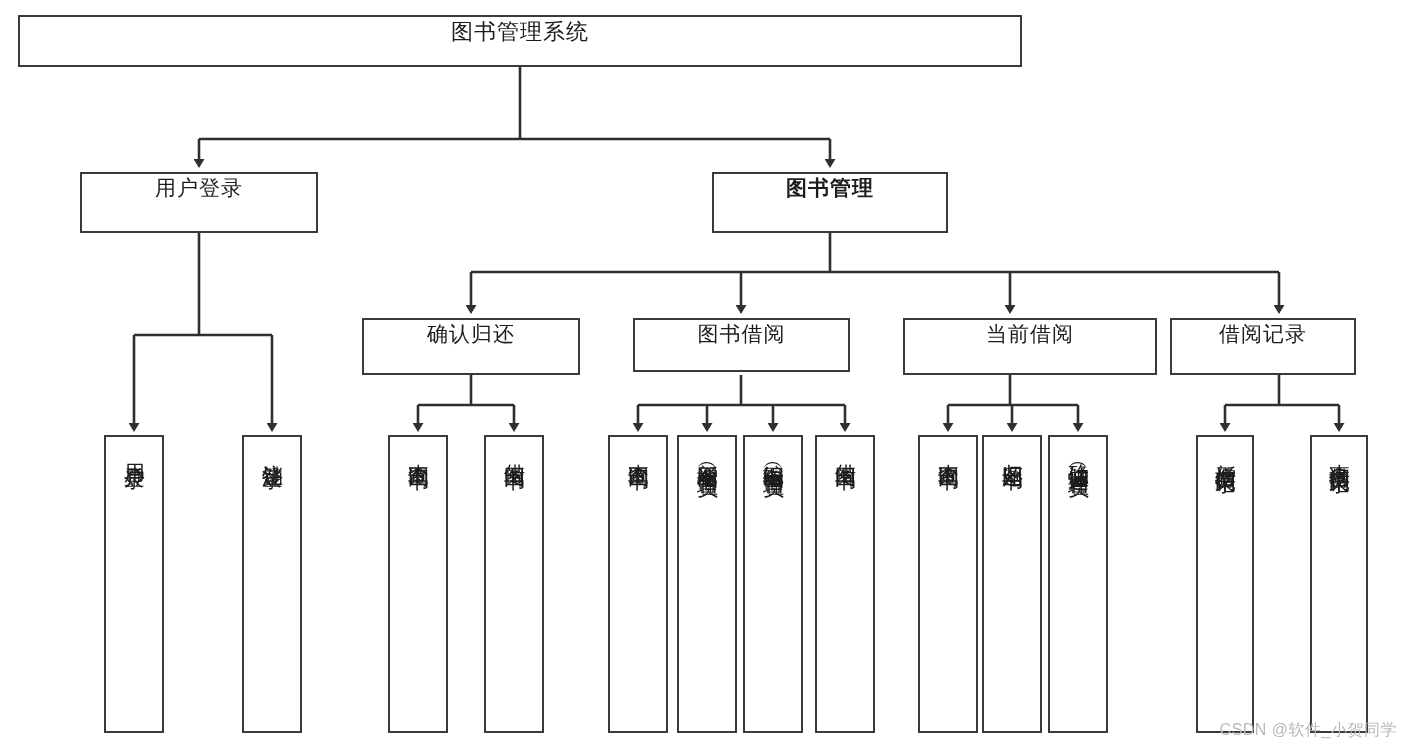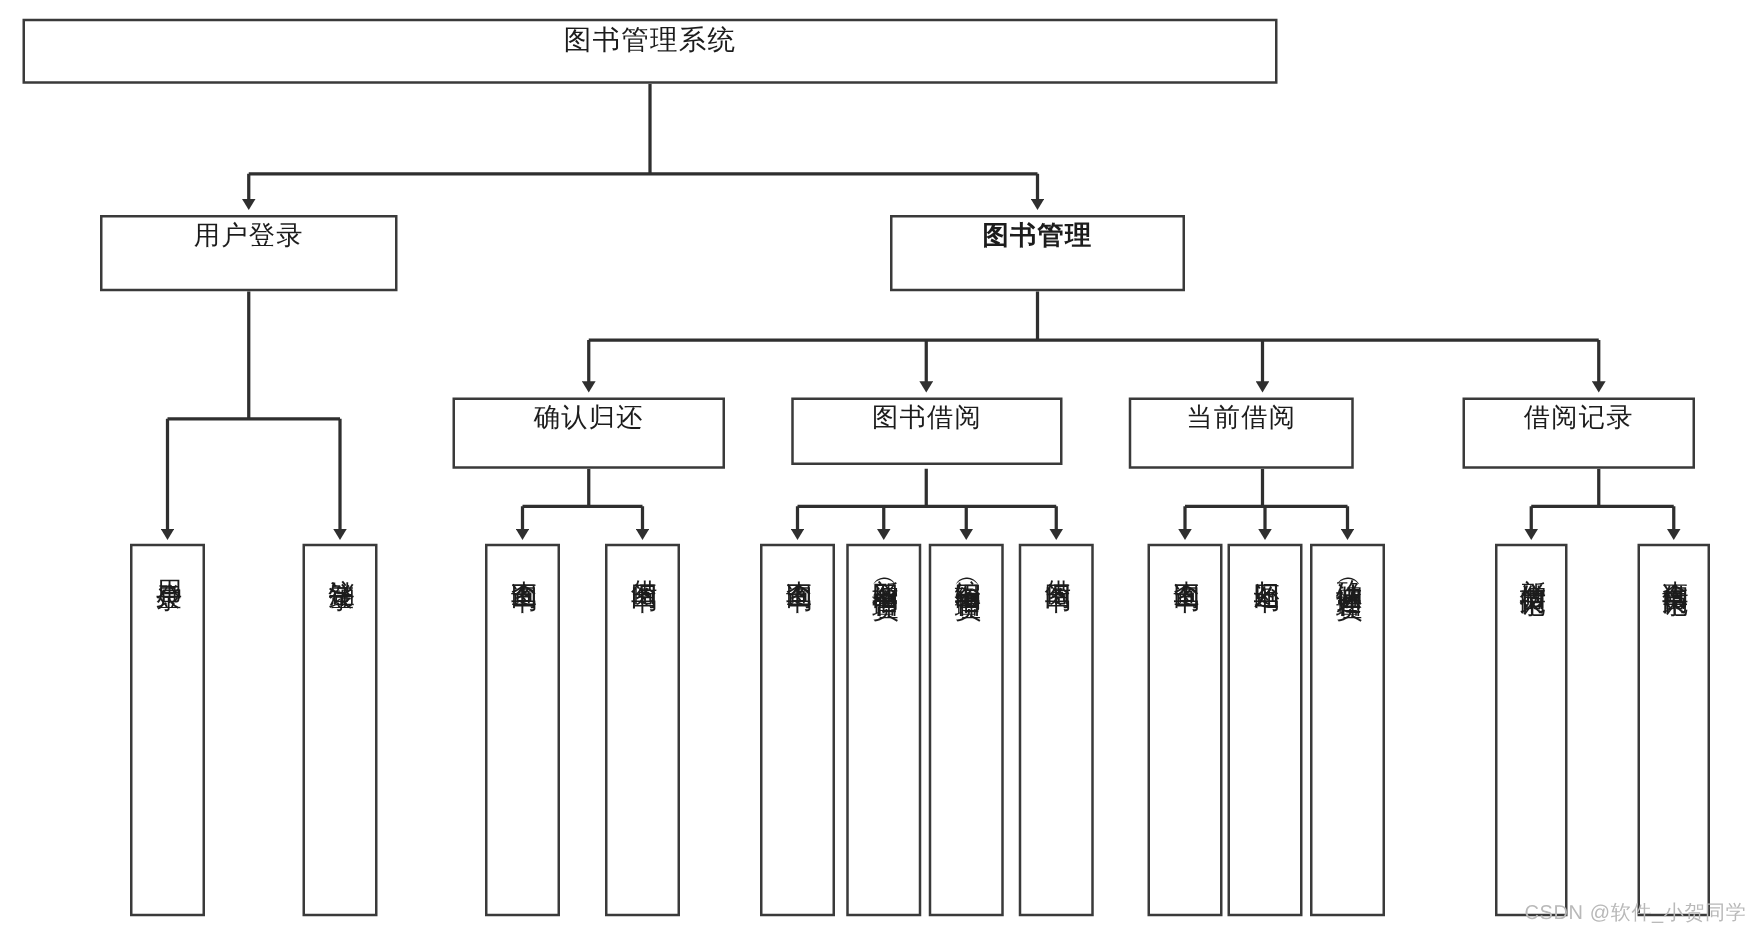--- a/index.html
+++ b/index.html
@@ -132,21 +132,21 @@
         <span>图书管理</span>
       </div>
     </div>
   <div id="level3-layer">
       <div class="node horizontal" style="left: 362px; top: 318px; width: 218px; height: 57px;">
         <span>确认归还</span>
       </div>
       <div class="node horizontal" style="left: 633px; top: 318px; width: 217px; height: 54px;">
         <span>图书借阅</span>
       </div>
-      <div class="node horizontal" style="left: 903px; top: 318px; width: 180px; height: 57px;">
+      <div class="node horizontal" style="left: 903px; top: 318px; width: 254px; height: 57px;">
         <span>当前借阅</span>
       </div>
       <div class="node horizontal" style="left: 1170px; top: 318px; width: 186px; height: 57px;">
         <span>借阅记录</span>
       </div>
     </div>
   <div id="leaf-layer">
       <div class="node vertical" style="left: 104px; top: 435px; width: 60px; height: 298px;">
         <span class="vtext">用户登录</span>
       </div>

